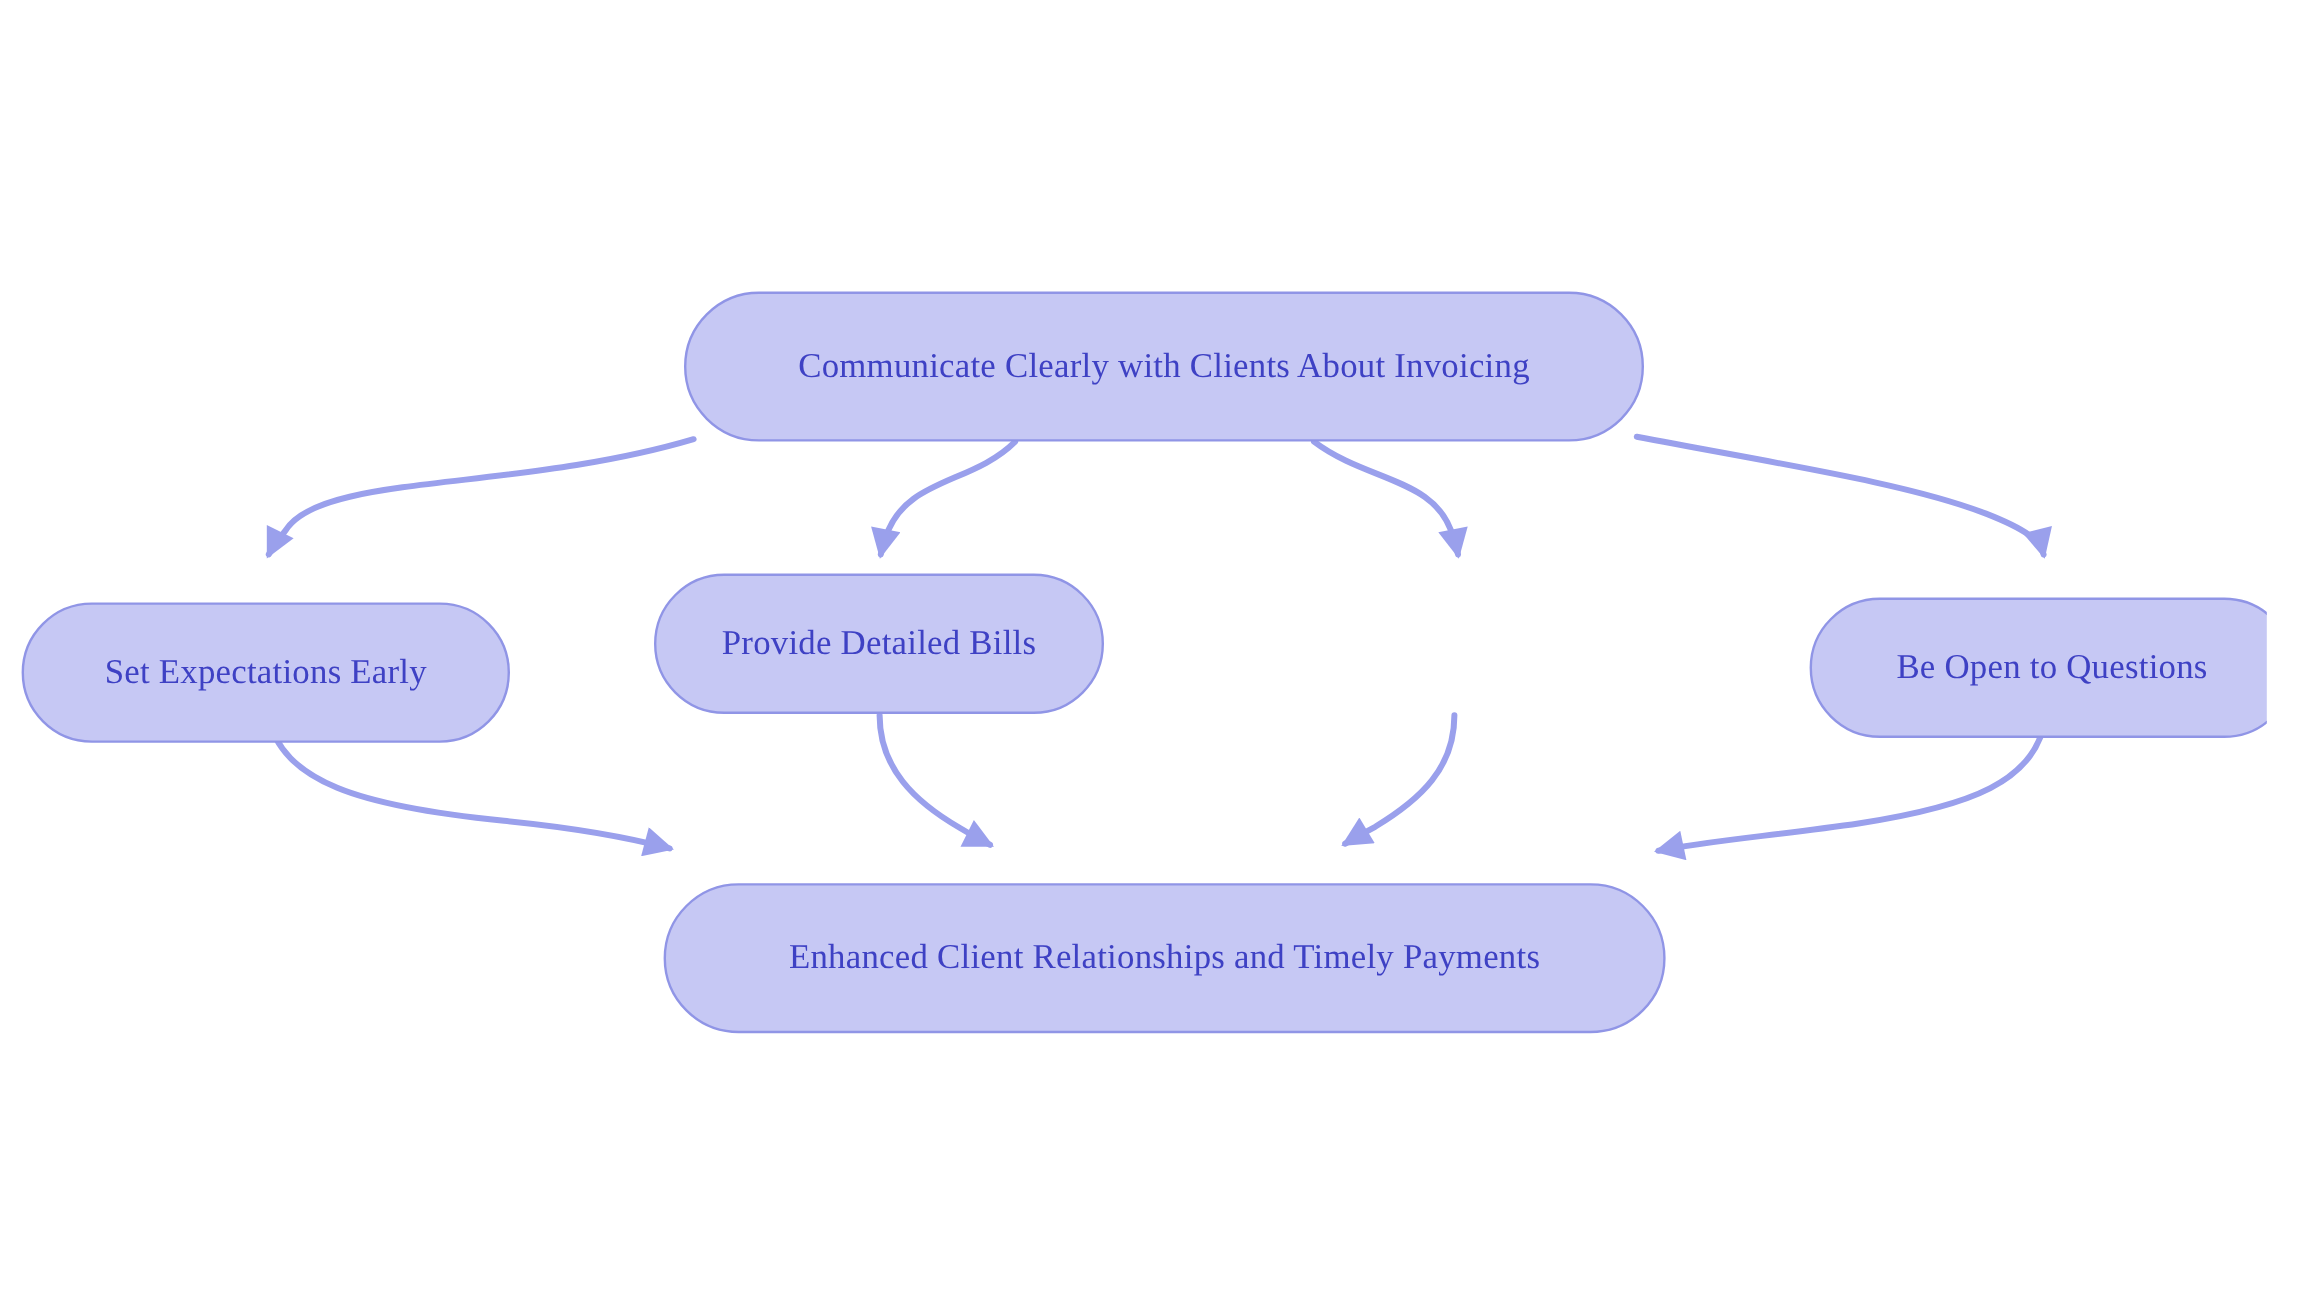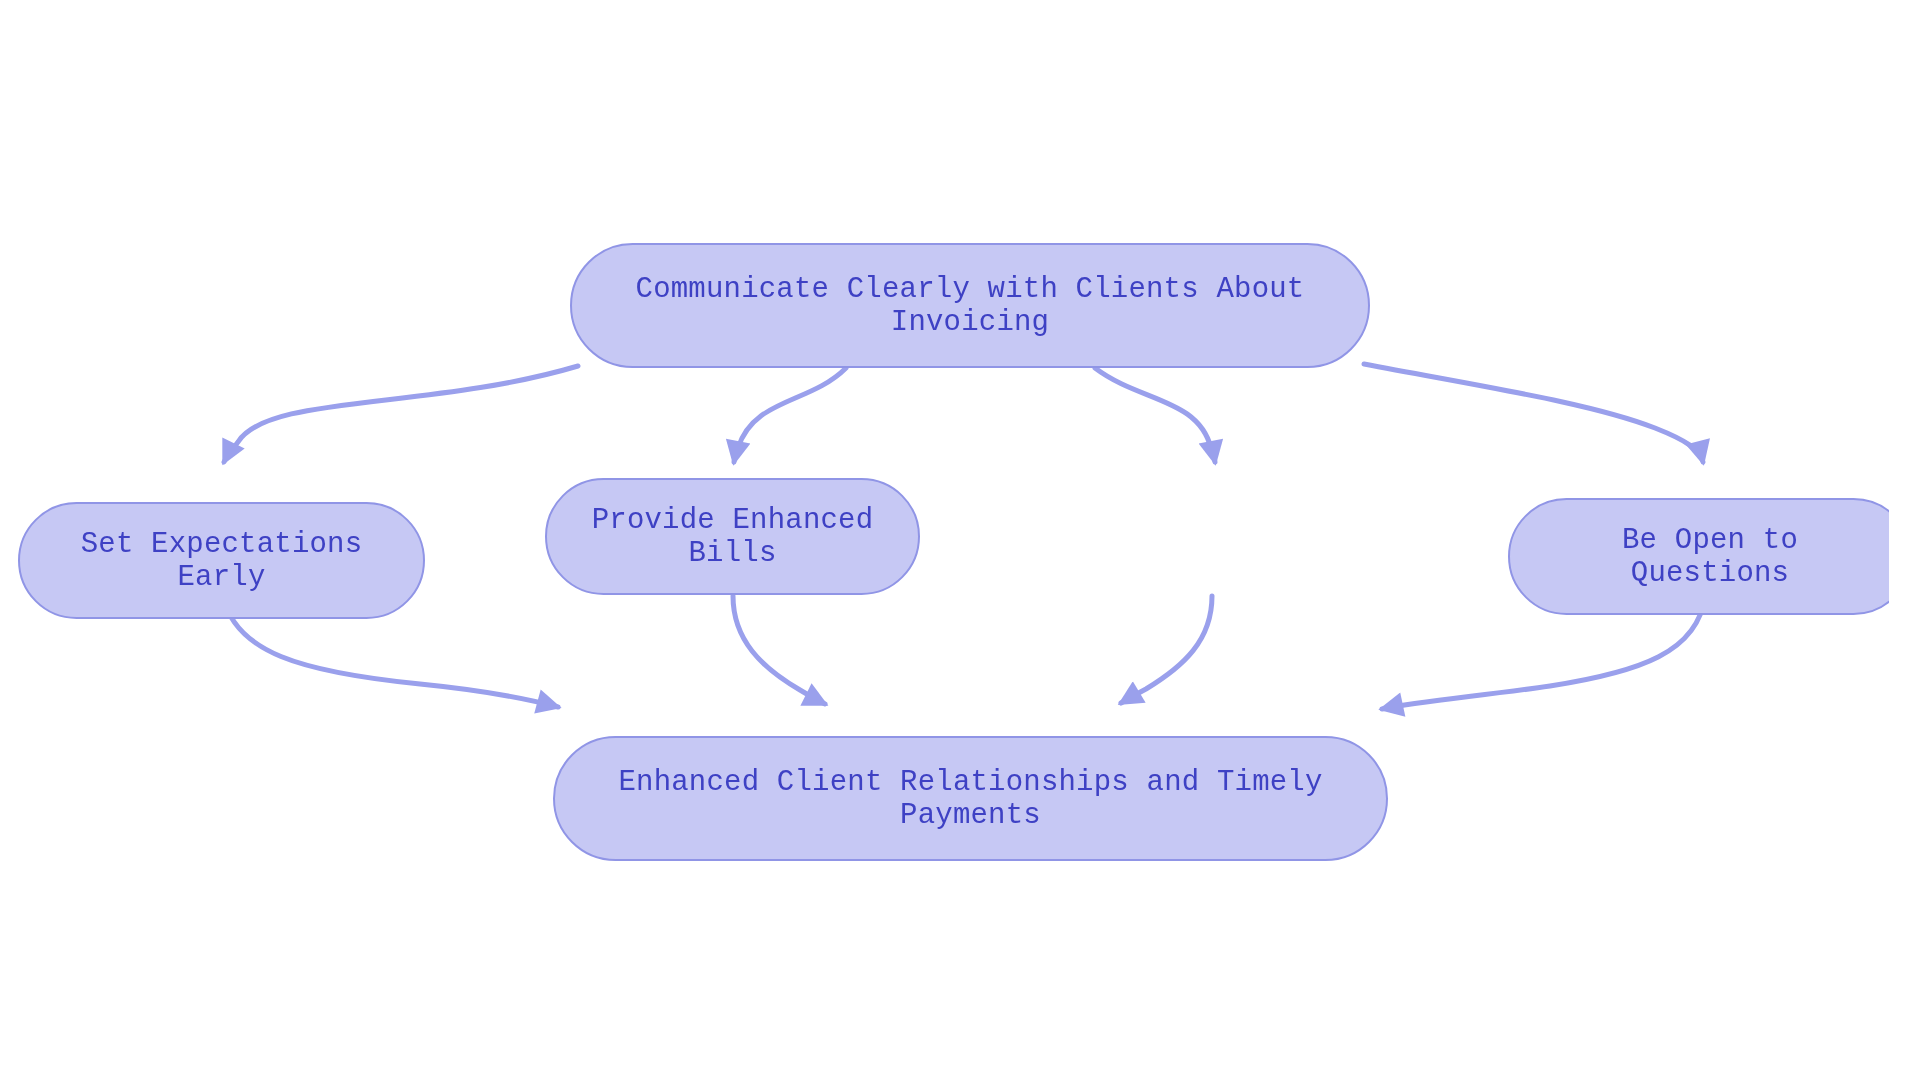--- a/index.html
+++ b/index.html
@@ -1,21 +1,21 @@
 <!DOCTYPE html>
 <html style="--background: #ffffff; --node-fill: #c6c8f4; --node-border: #9095e6; --node-text: #3e41c4; --arrow: #9aa0ec;"><head>
 <meta charset="utf-8">
 <style>
   html, body { margin: 0; padding: 0; background: #ffffff; }
   #canvas {
     position: relative;
     width: 1889px;
     height: 1083px;
     background: var(--background, #ffffff);
-    font-family: Liberation Mono, monospace;
+    font-family: Liberation Serif, serif;
     overflow: hidden;
   }
   #edge-layer {
     position: absolute;
     left: 0; top: 0;
     width: 1920px; height: 1083px;
   }
   #edge-layer path.edge {
     fill: none;
     stroke: var(--arrow, #9aa0ec);
@@ -69,21 +69,21 @@
 
   <div class="node node-top">
     <span>Communicate Clearly with Clients About Invoicing</span>
   </div>
 
   <div class="node node-m1">
     <span>Set Expectations Early</span>
   </div>
 
   <div class="node node-m2">
-    <span>Provide Enhanced Bills</span>
+    <span>Provide Detailed Bills</span>
   </div>
 
 
   <div class="node node-m4">
     <span>Be Open to Questions</span>
   </div>
 
   <div class="node node-bottom">
     <span>Enhanced Client Relationships and Timely Payments</span>
   </div>

